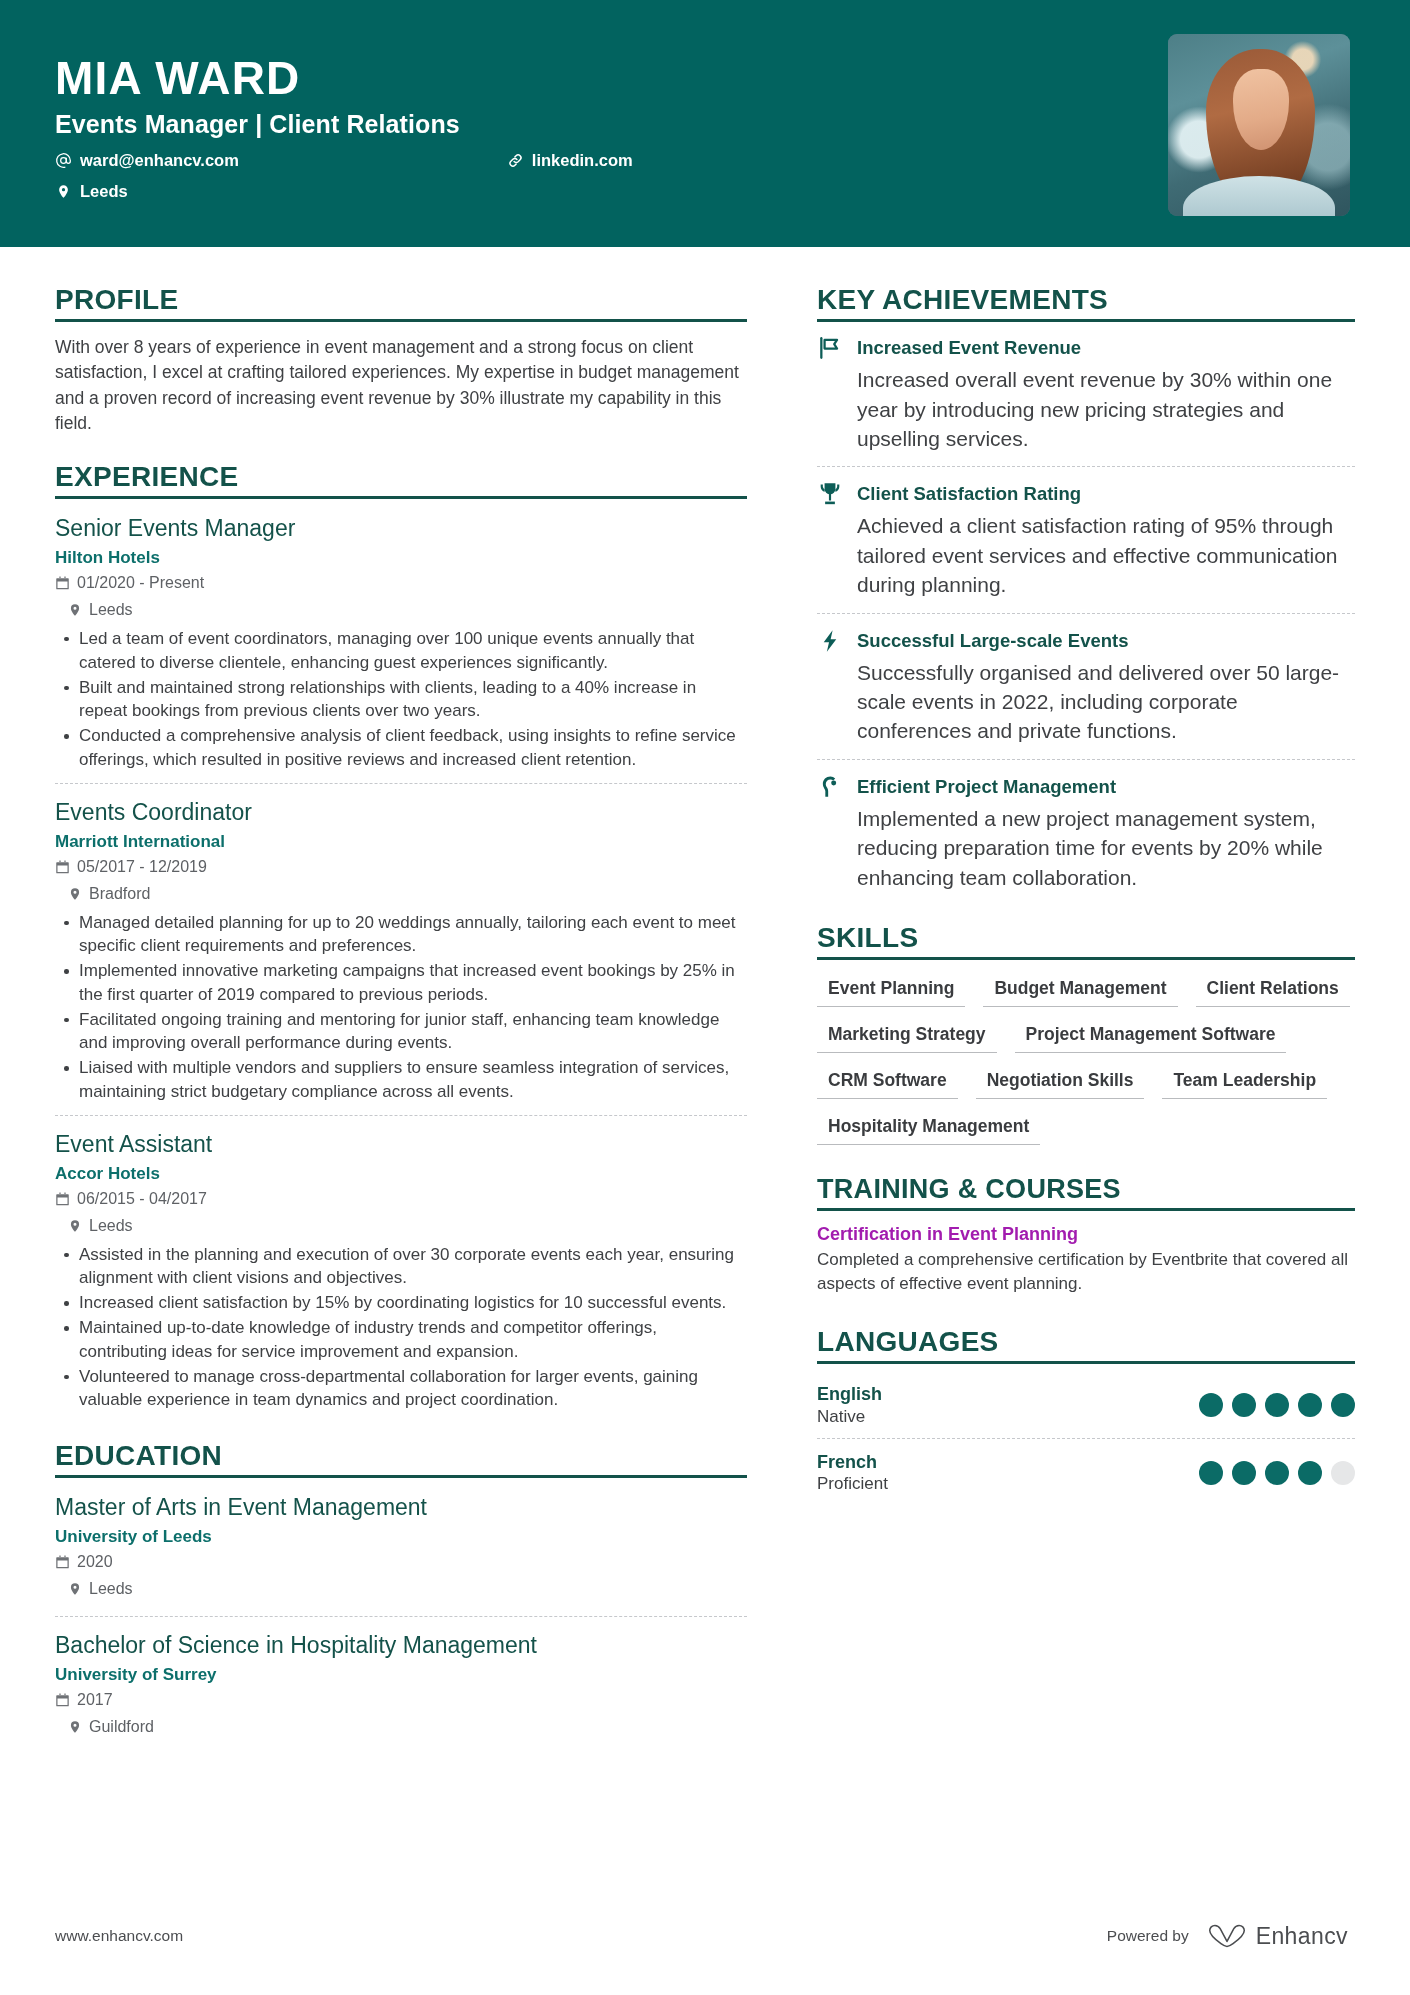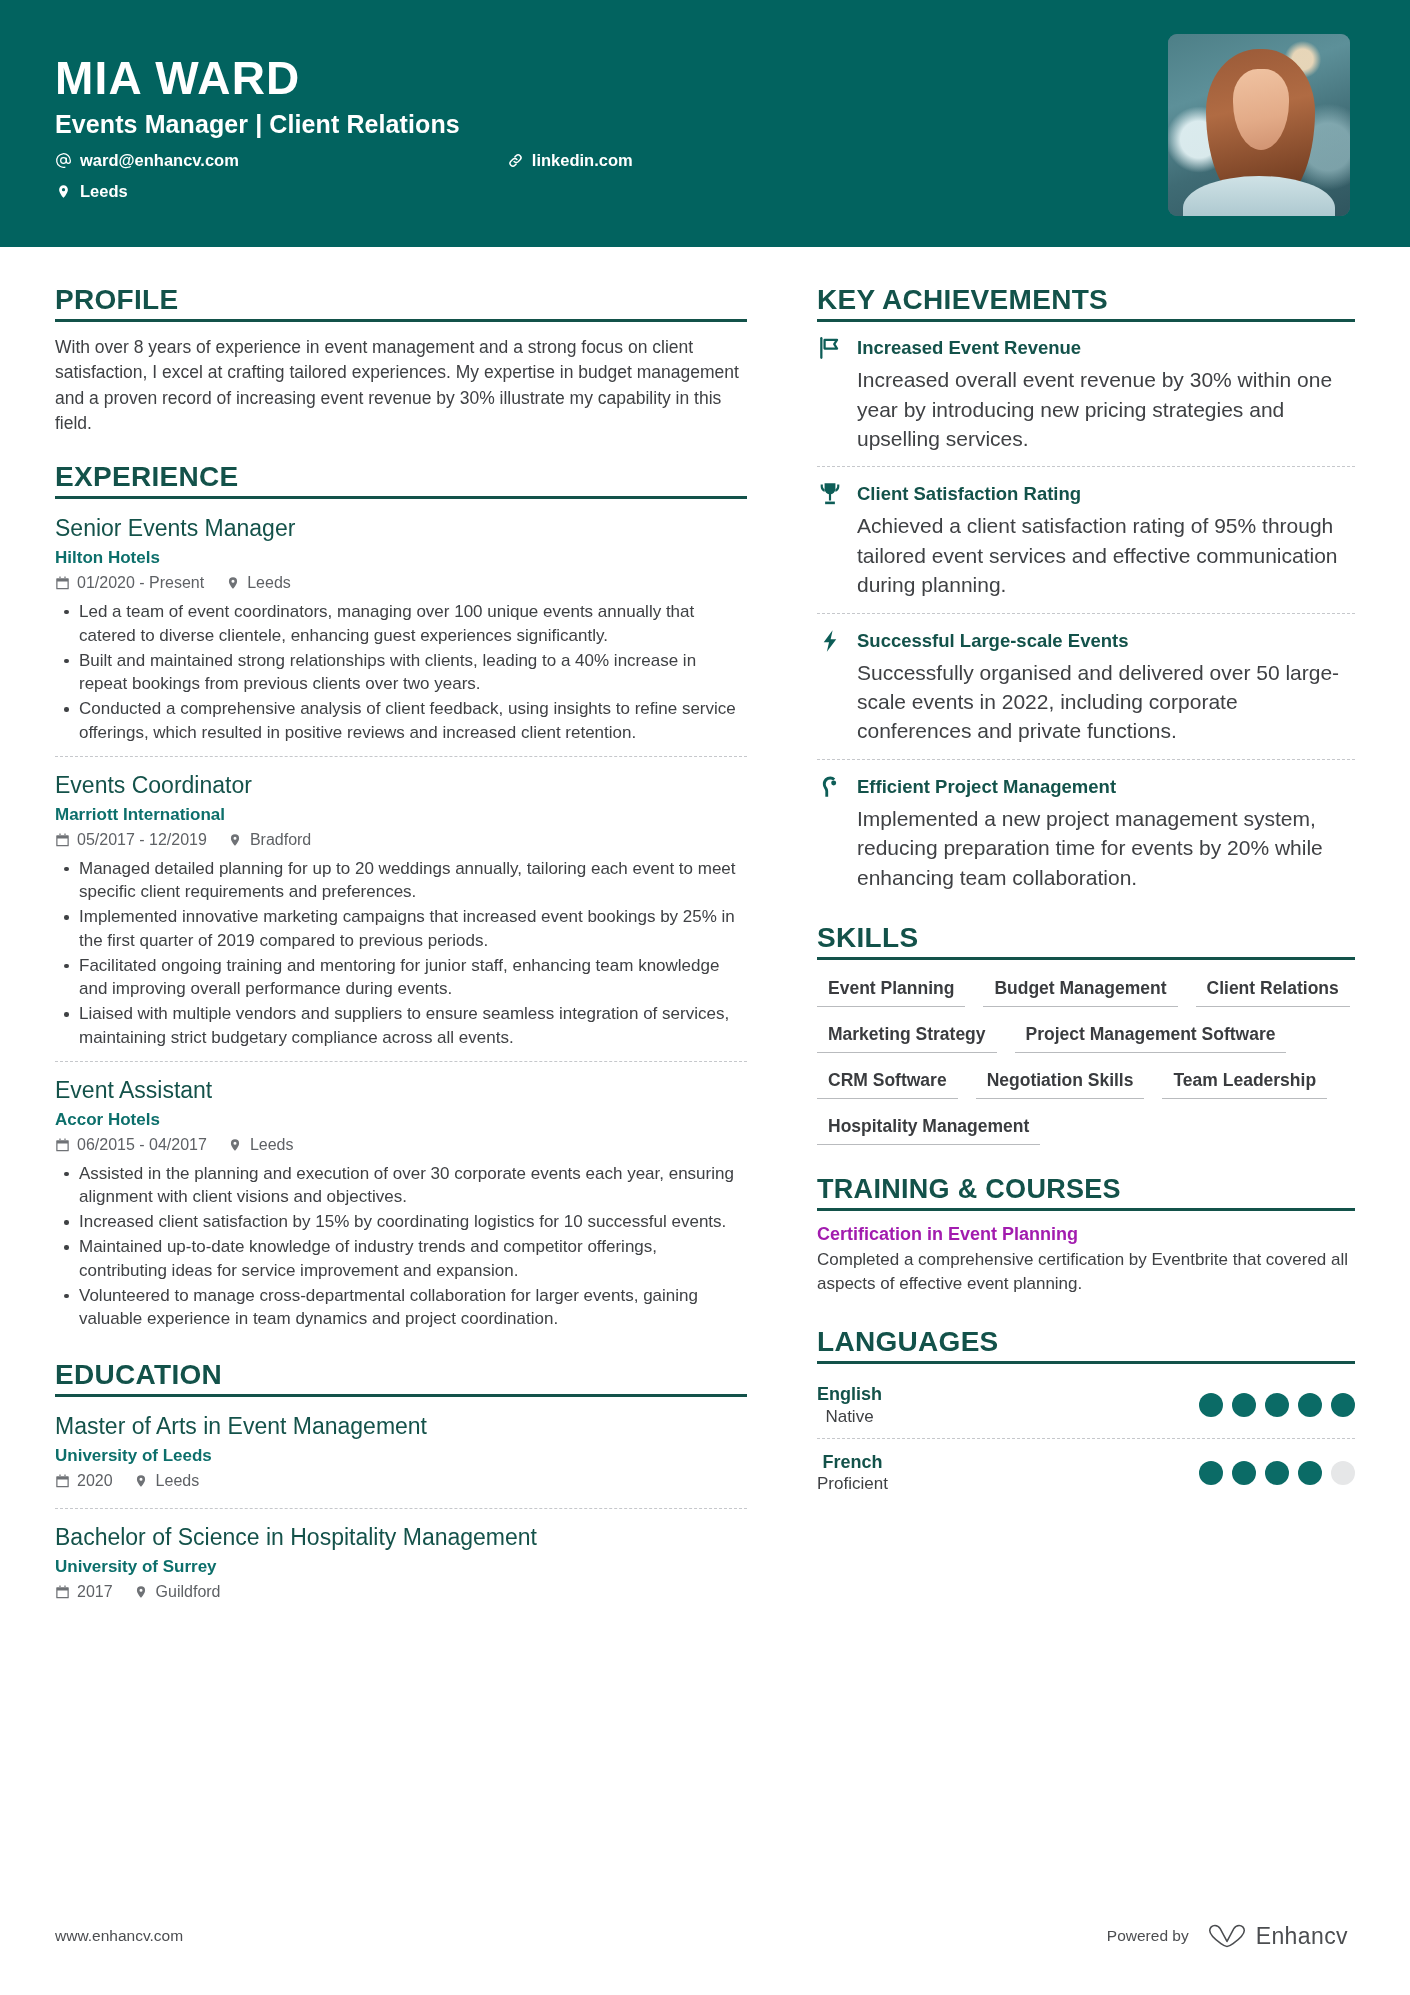--- a/index.html
+++ b/index.html
@@ -187,20 +187,21 @@
     font-weight: bold;
     margin-bottom: 6px;
   }
   .entry-meta {
     display: flex;
     align-items: flex-start;
     gap: 9px;
     color: #5e6165;
     font-size: 16px;
     margin-bottom: 8px;
+    flex-direction: column;
   }
   .meta-piece { display: flex; align-items: center; gap: 7px; }
   .meta-piece + .meta-piece { margin-left: 12px; }
   .meta-icon {
     display: inline-flex;
     align-items: center;
     justify-content: center;
     width: 15px;
     height: 16px;
     color: #6f7276;
@@ -293,21 +294,20 @@
     font-size: 17px;
     line-height: 1.4;
   }
 
   
   .lang {
     display: flex;
     align-items: center;
     justify-content: space-between;
     padding: 6px 0 10px 0;
-    text-align: center;
   }
   .lang + .lang { border-top: 1px dashed #c6c8cc; padding-top: 12px; }
   .lang-name {
     color: #13524a;
     font-size: 18px;
     font-weight: bold;
     line-height: 1.25;
   }
   .lang-level {
     color: #3f4144;

